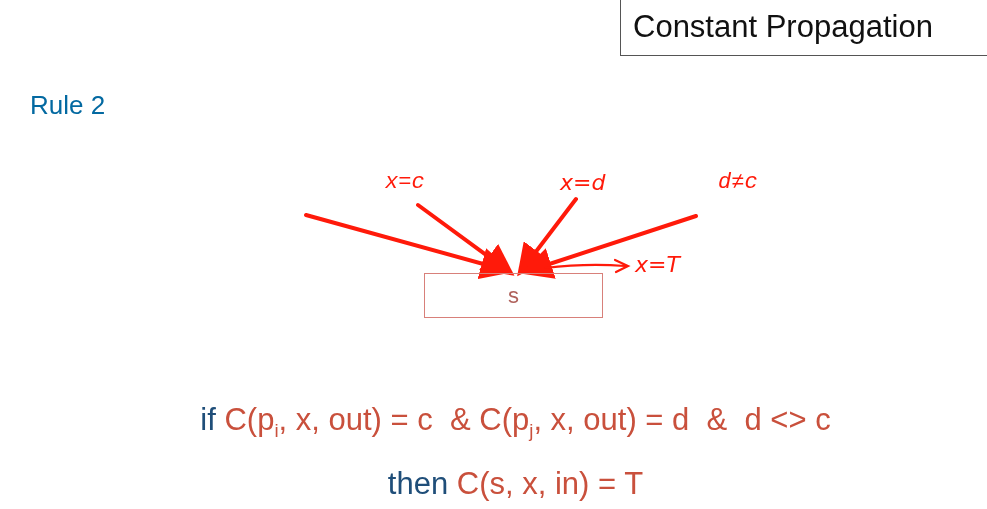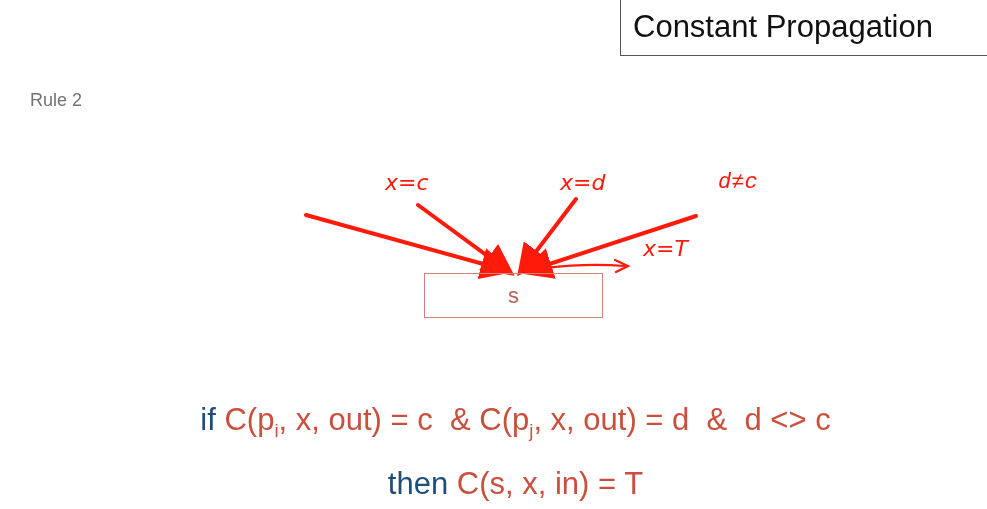--- a/index.html
+++ b/index.html
@@ -7,21 +7,21 @@
       width: 987px; height: 509px; background: #ffffff; position: relative; overflow: hidden;
       font-family: "Liberation Sans", "DejaVu Sans", sans-serif;
     }
     .title-box {
       position: absolute; left: 620px; top: -2px; width: 372px; height: 58px;
       border: 1px solid #555; border-top: none; border-right: none; box-sizing: border-box;
       display: flex; align-items: center; padding-left: 12px;
       font-size: 31px; color: #111;
     }
     .rule-label {
-      position: absolute; left: 30px; top: 90px; font-size: 18px; color: #737373;
+      position: absolute; left: 30px; top: 90px; font-size: 26px; color: #0369a1;
     }
     svg.diagram { position: absolute; left: 0; top: 0; }
     .stmt-box {
       position: absolute; left: 424px; top: 273px; width: 179px; height: 45px;
       border: 1px solid #d8807a; box-sizing: border-box;
       display: flex; align-items: center; justify-content: center;
       font-size: 22px; color: #b0625c;
     }
     .hw { position: absolute; color: #ff1a0a; font-family: "DejaVu Sans", sans-serif; font-size: 22px; font-style: italic; }
     .formula {
@@ -50,24 +50,24 @@
     <line x1="306" y1="215" x2="505" y2="270" marker-end="url(#ah)"></line>
     <line x1="418" y1="205" x2="508" y2="271" marker-end="url(#ah)"></line>
     <line x1="576" y1="199" x2="522" y2="270" marker-end="url(#ah)"></line>
     <line x1="696" y1="216" x2="528" y2="271" marker-end="url(#ah)"></line>
   </g>
   <g stroke="#ff1a0a" stroke-width="2.2" fill="none" stroke-linecap="round">
     <path d="M545 268 C570 265, 600 264, 625 266 M615 260 L628 266 L616 272"></path>
   </g>
 </svg>
 
-<div class="hw" style="left:385px; top:170px;">x=c</div>
+<div class="hw" style="left:385px; top:170px;font-family:Liberation Mono, monospace;">x=c</div>
 <div class="hw" style="left:560px; top:170px;font-style:italic;">x=d</div>
 <div class="hw" style="left:718px; top:170px;font-family:Liberation Mono, monospace;">d≠c</div>
-<div class="hw" style="left:635px; top:236px;margin-left:8px;">x=T</div>
+<div class="hw" style="left:635px; top:252px;">x=T</div>
 
 <div class="stmt-box">
   <span>s</span>
 </div>
 
 <div class="formula" style="top:402px;">
   <span class="kw">if</span>
   <span>C(p</span><sub>i</sub><span style="white-space:pre">, x, out) = c  &amp; </span><span>C(p</span><sub>j</sub><span style="white-space:pre">, x, out) = d  &amp;  d &lt;&gt; c</span>
 </div>
 

